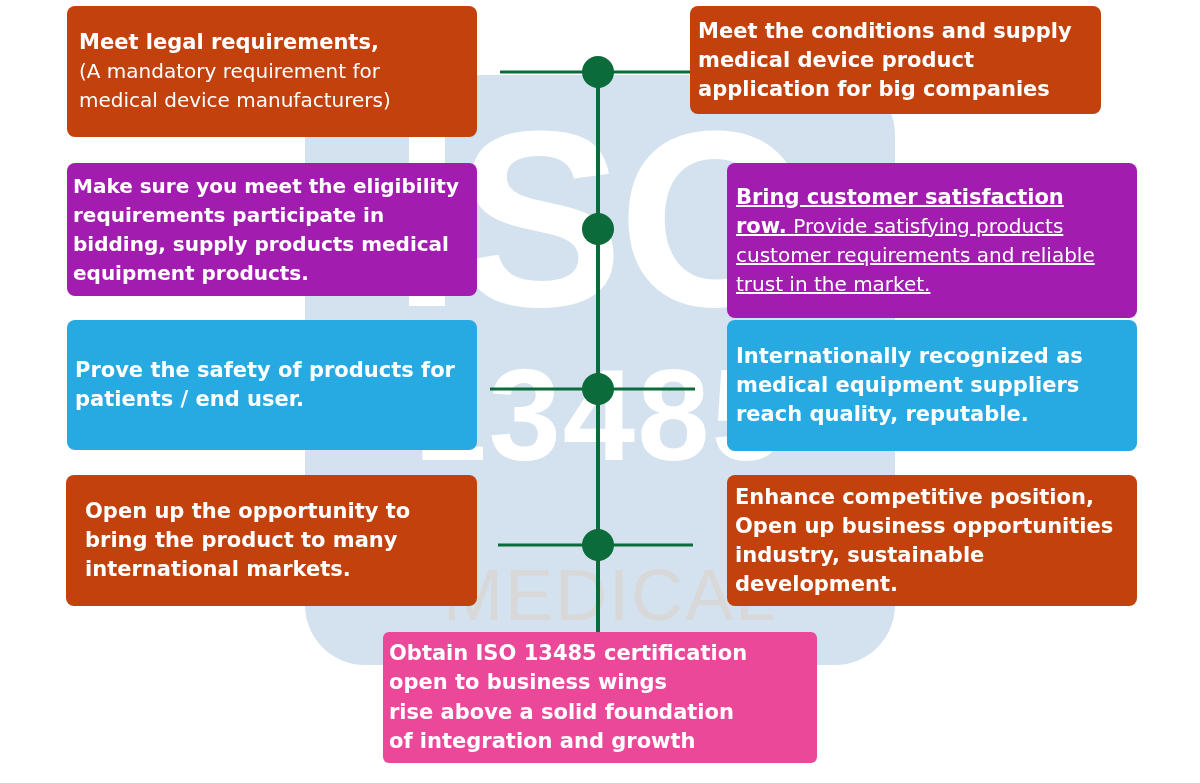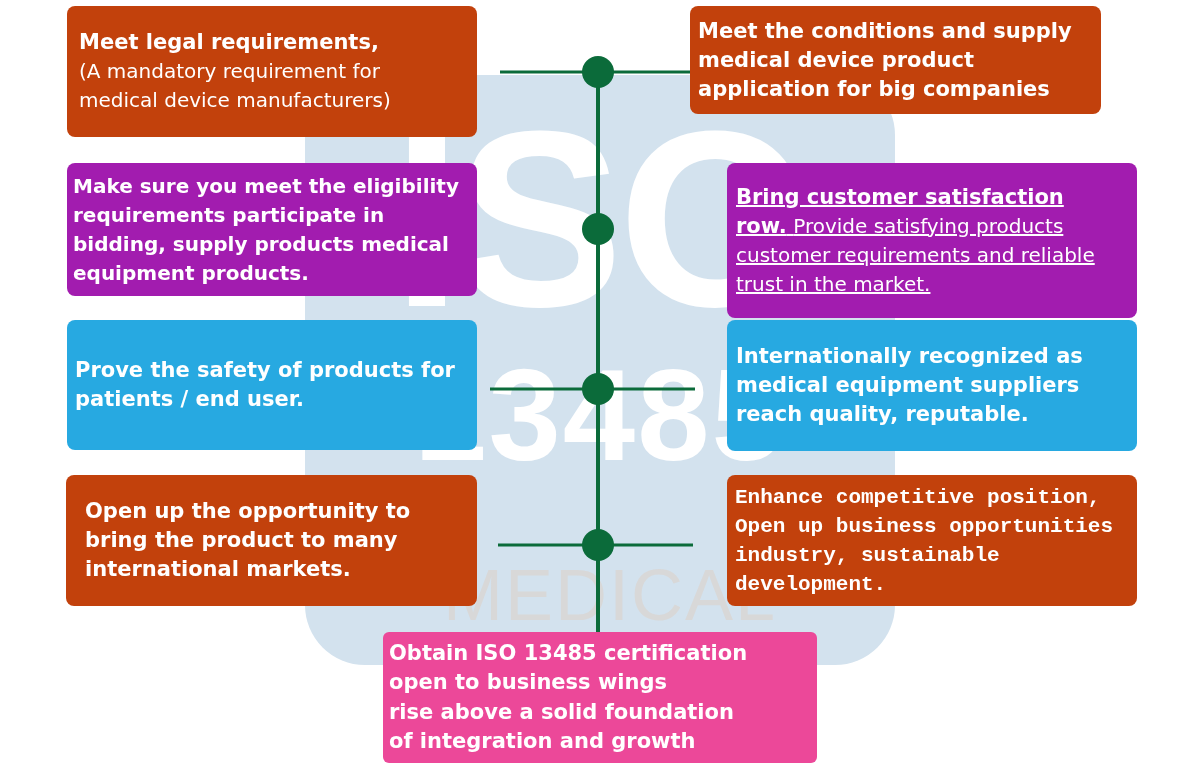--- a/index.html
+++ b/index.html
@@ -66,21 +66,21 @@
     <span class="b">Bring customer satisfaction row.</span>
     <span class="n">Provide satisfying products customer requirements and reliable trust in the market.</span>
   </div>
 </div>
 
 <div class="card blue" style="left:727px; top:320px; width:410px; height:131px; padding-left:9px;">
   <div class="b" style="width:395px;">Internationally recognized as medical equipment suppliers reach quality, reputable.</div>
 </div>
 
 <div class="card teal" style="left:727px; top:475px; width:410px; height:131px; padding-left:8px;">
-  <div class="b" style="width:400px;font-family:Liberation Mono, monospace;">Enhance competitive position, Open up business opportunities industry, sustainable development.</div>
+  <div class="b" style="width:400px;">Enhance competitive position, Open up business opportunities industry, sustainable development.</div>
 </div>
 
 <div class="card navy" style="left:383px; top:632px; width:434px; height:131px; padding-left:6px; border-radius:6px;">
   <div class="b" style="line-height:29.5px;">Obtain ISO 13485 certification</div>
   <div class="b" style="line-height:29.5px;">open to business wings</div>
   <div class="b" style="line-height:29.5px;">rise above a solid foundation</div>
   <div class="b" style="line-height:29.5px;">of integration and growth</div>
 </div>
 
 </body></html>

